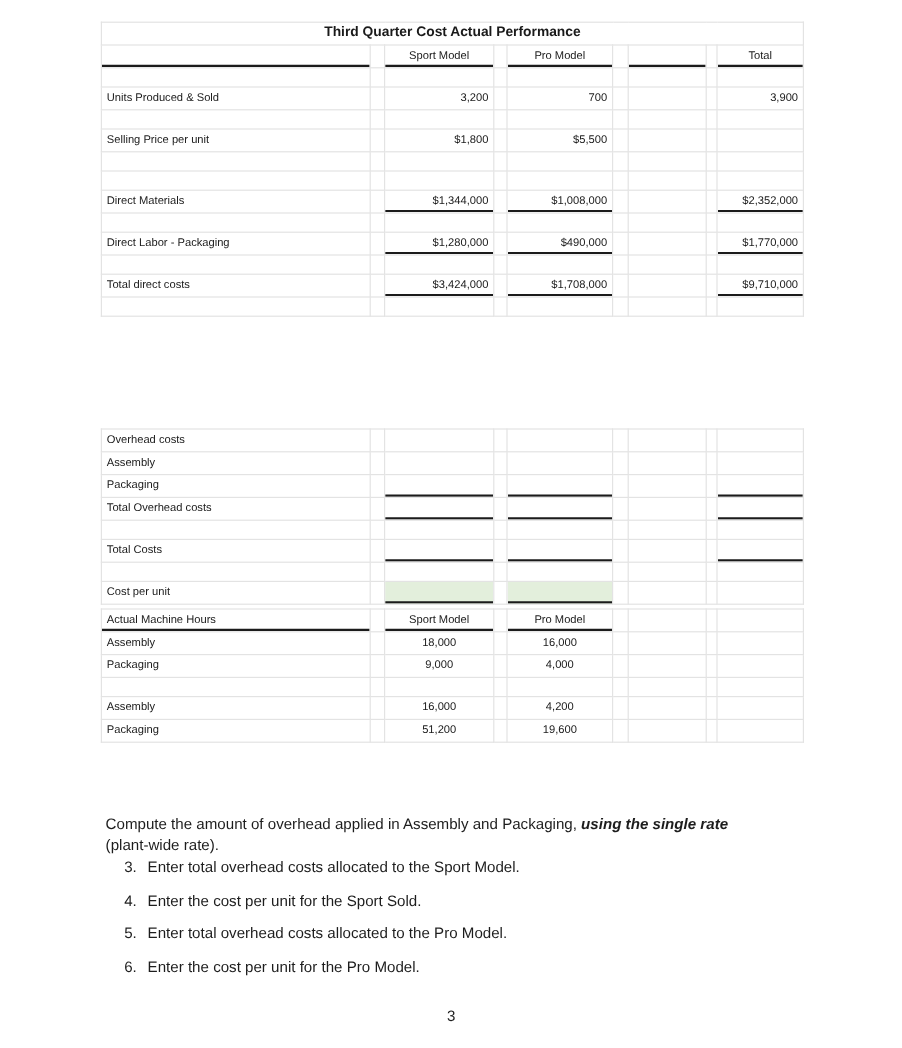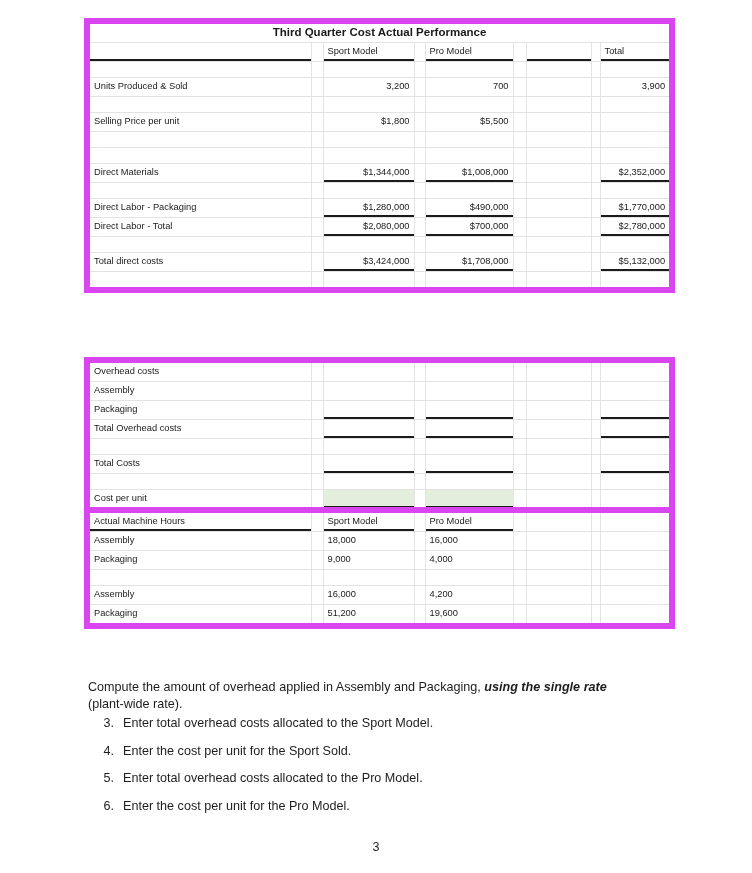--- a/index.html
+++ b/index.html
@@ -10,35 +10,35 @@
   }
   .page{position:relative;width:752px;height:873px;overflow:hidden;}
 
   
   .sheet{
     position:absolute;
     border-collapse:collapse;
     table-layout:fixed;
     font-size:9.3px;
     line-height:1;
-    border:6px solid #d946ef;
+    border:1px solid #d946ef;
     background:#fff;
   }
   .sheet td{
     border:1px solid #e3e3e3;
     padding:0 4px;
     height:18px;
     vertical-align:middle;
     white-space:nowrap;
     overflow:hidden;
   }
   
   .c-label{text-align:left;}
   .c-num{text-align:right;}
-  .c-hdr{}
+  .c-hdr{text-align:center;}
 
   .indent1{padding-left:14px;}
 
   
   .rule-bot{box-shadow:inset 0 -2px 0 0 #1b1b1b;}
 
   .hl-green{background:#e3efdc;}
 
   .title-cell{
     text-align:center;font-weight:bold;font-size:11.5px;
@@ -203,31 +203,20 @@
         <td></td>
         <td class="c-num rule-bot">$1,280,000</td>
         <td></td>
         <td class="c-num rule-bot">$490,000</td>
         <td></td>
         <td class="c-num"></td>
         <td></td>
         <td class="c-num rule-bot">$1,770,000</td>
       </tr>
 
-      <tr>
-        <td class="c-label">Direct Labor - Total</td>
-        <td></td>
-        <td class="c-num rule-bot">$2,080,000</td>
-        <td></td>
-        <td class="c-num rule-bot">$700,000</td>
-        <td></td>
-        <td class="c-num"></td>
-        <td></td>
-        <td class="c-num rule-bot">$2,780,000</td>
-      </tr>
 
       <tr class="blank-row">
         <td></td>
           <td></td>
         <td></td>
           <td></td>
         <td></td>
           <td></td>
         <td></td>
           <td></td>
@@ -236,21 +225,21 @@
 
       <tr>
         <td class="c-label">Total direct costs</td>
         <td></td>
         <td class="c-num rule-bot">$3,424,000</td>
         <td></td>
         <td class="c-num rule-bot">$1,708,000</td>
         <td></td>
         <td class="c-num"></td>
         <td></td>
-        <td class="c-num rule-bot">$5,132,000</td>
+        <td class="c-num rule-bot">$9,710,000</td>
       </tr>
       <tr class="blank-row">
         <td></td>
           <td></td>
         <td></td>
           <td></td>
         <td></td>
           <td></td>
         <td></td>
           <td></td>

